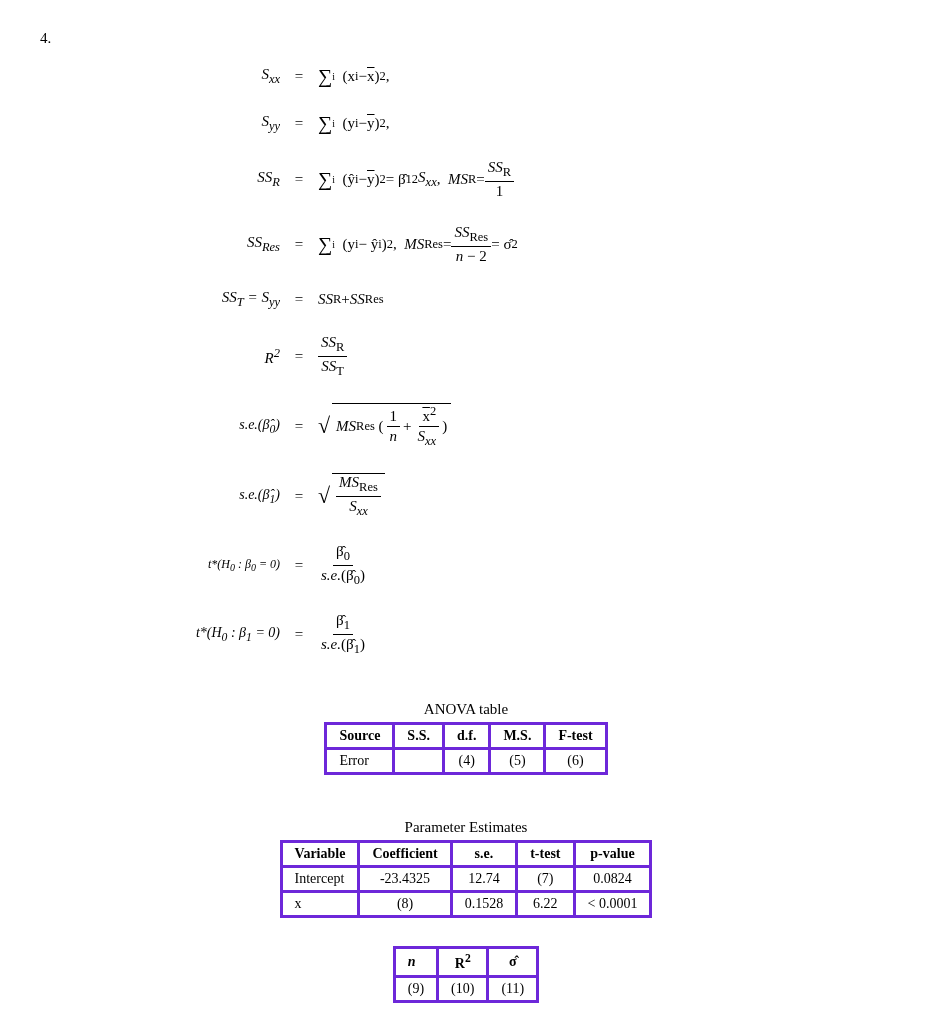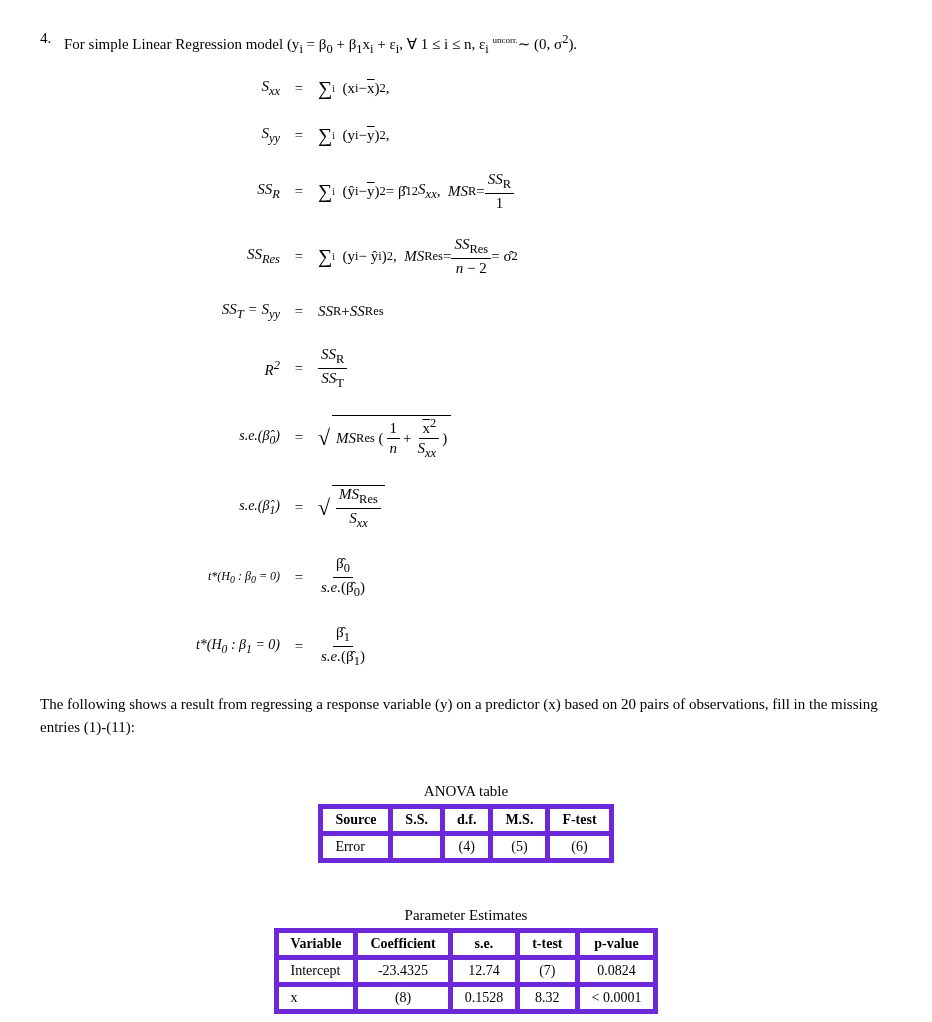--- a/index.html
+++ b/index.html
@@ -107,21 +107,21 @@
     .table-title {
       font-size: 15px;
       text-align: center;
       margin-bottom: 4px;
     }
     table {
       border-collapse: collapse;
       font-size: 14px;
     }
     table td, table th {
-      border: 5px solid #6d28d9;
+      border: 3px solid #6d28d9;
       padding: 3px 12px;
       text-align: center;
       font-family: Liberation Serif, serif;
     }
     table td:first-child {
       text-align: left;
     }
     table th:first-child {
       text-align: left;
     }
@@ -134,23 +134,20 @@
       font-style: normal;
     }
   </style>
 </head>
 <body>
 
 <div>
 
   <div class="problem-header">
     <span class="problem-number">4.</span>
-    <span class="problem-text">
-      For simple Linear Regression model (y<sub>i</sub> = β<sub>0</sub> + β<sub>1</sub>x<sub>i</sub> + ε<sub>i</sub>, ∀ 1 ≤ i ≤ n, ε<sub>i</sub> <span class="uncorr">uncorr.</span>∼ (0, σ<sup>2</sup>).
-    </span>
   </div>
 
   <div class="math-block">
 
     <div class="math-row">
       <span class="math-lhs"><i>S<sub>xx</sub></i></span>
       <span class="math-eq">=</span>
       <span class="math-rhs">
         <span class="sum-symbol">∑</span><sub style="font-size:10px">i</sub>&nbsp;
         (x<sub>i</sub> − <span class="overline">x</span>)<sup>2</sup>,
@@ -274,21 +271,20 @@
         <span class="frac">
           <span class="frac-num">β̂<sub>1</sub></span>
           <span class="frac-den"><i>s.e.</i>(β̂<sub>1</sub>)</span>
         </span>
       </span>
     </div>
 
   </div>
 
   <div class="tables-section">
-    <p class="paragraph-text">The following shows a result from regressing a response variable (y) on a predictor (x) based on 20 pairs of observations, fill in the missing entries (1)-(11):</p>
 
     <div class="table-container">
       <div class="table-title">ANOVA table</div>
       <table>
         <thead>
           <tr>
             <th>Source</th>
             <th>S.S.</th>
             <th>d.f.</th>
             <th>M.S.</th>
@@ -324,21 +320,21 @@
             <td>Intercept</td>
             <td>-23.4325</td>
             <td>12.74</td>
             <td>(7)</td>
             <td>0.0824</td>
           </tr>
           <tr>
             <td>x</td>
             <td>(8)</td>
             <td>0.1528</td>
-            <td>8.32</td>
+            <td>6.22</td>
             <td>&lt; 0.0001</td>
           </tr>
         </tbody>
       </table>
     </div>
 
     <div class="table-container bottom-table">
       <table>
         <thead>
           <tr>

